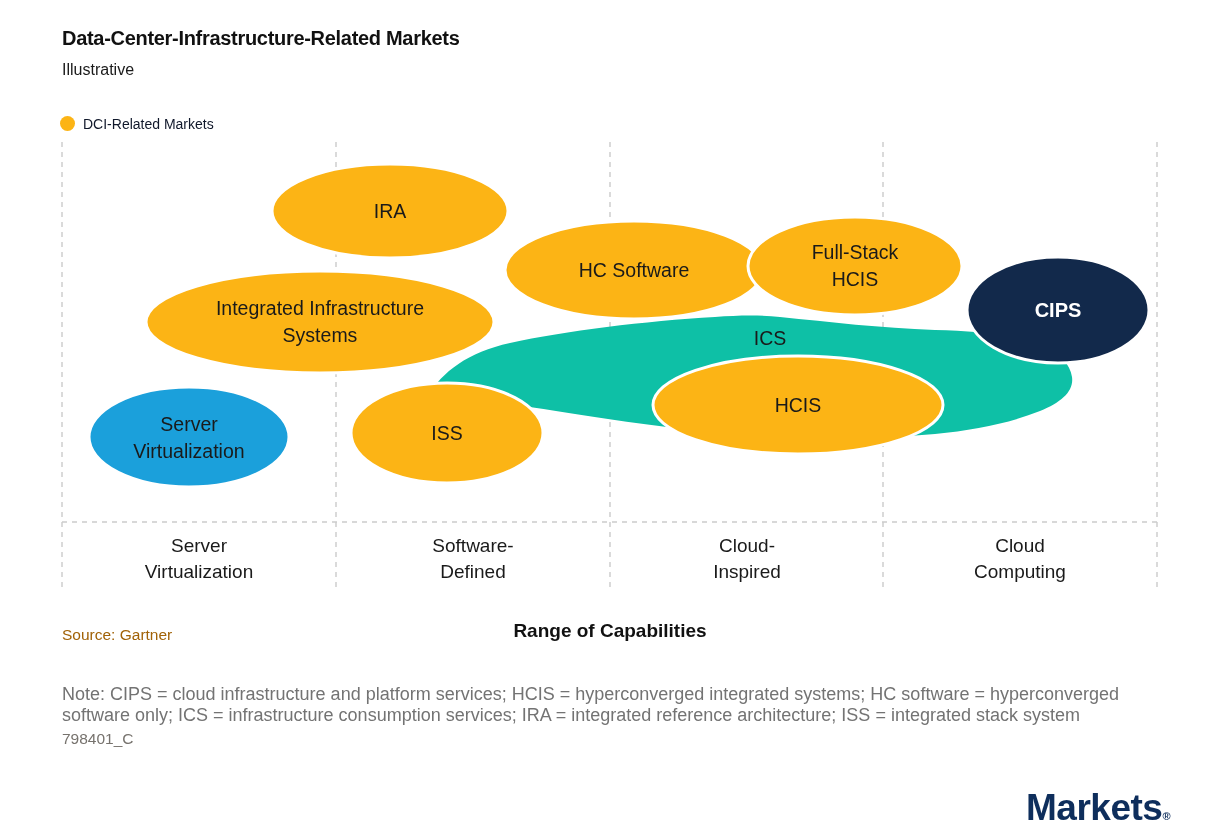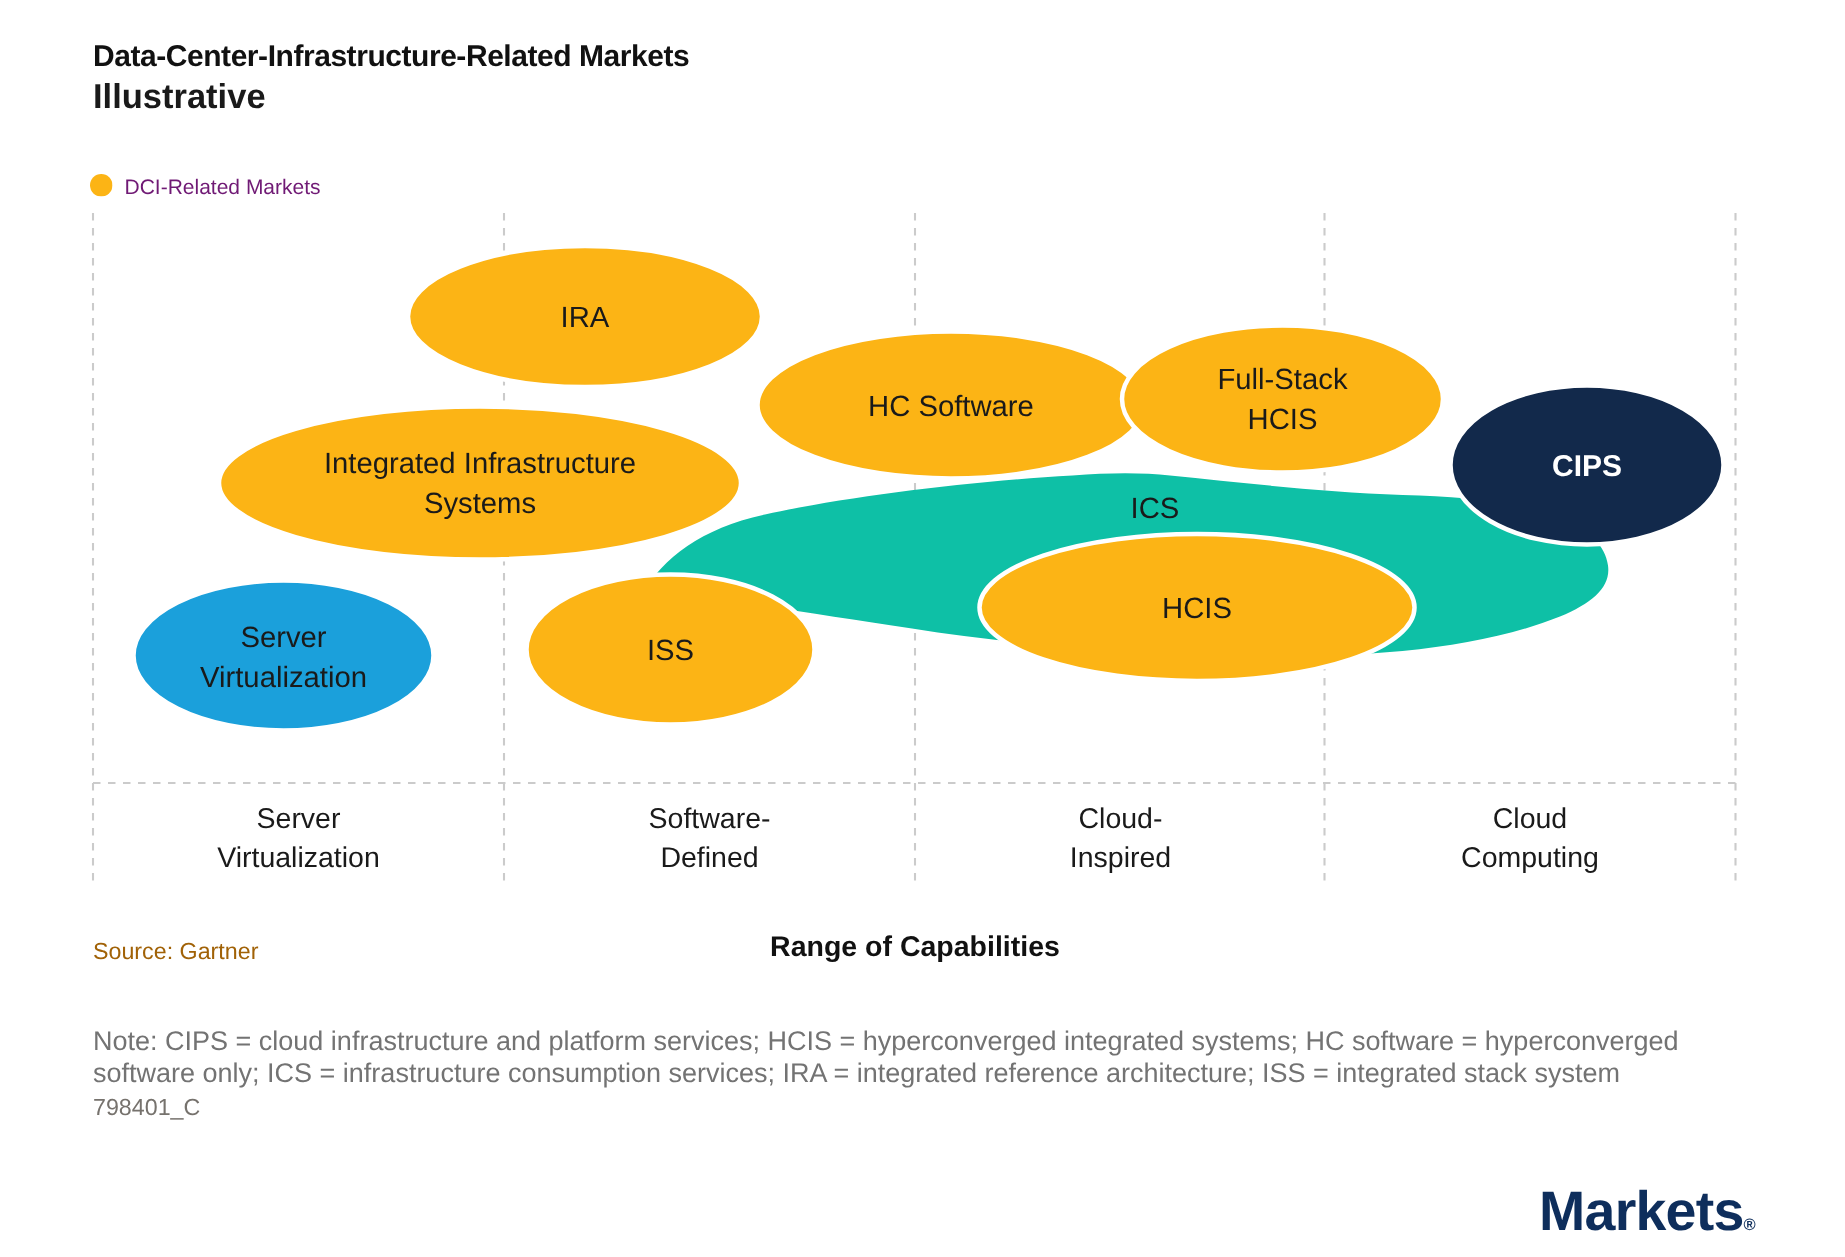--- a/index.html
+++ b/index.html
@@ -6,27 +6,27 @@
   body{
     width:1230px;height:838px;position:relative;overflow:hidden;
     background:#ffffff;
     font-family:"Liberation Sans", sans-serif;
   }
   .title{
     position:absolute;left:62px;top:27px;
     font-size:20px;font-weight:bold;color:#111111;letter-spacing:-0.3px;
   }
   .subtitle{
-    position:absolute;left:62px;top:51px;
-    font-size:23px;font-weight:700;color:#1a1a1a;
+    position:absolute;left:62px;top:61px;
+    font-size:16px;font-weight:400;color:#1a1a1a;
   }
   .legend{
     position:absolute;left:60px;top:116px;
     display:flex;align-items:flex-start;gap:8px;
-    font-size:14px;color:#701a75;
+    font-size:14px;color:#0f172a;
   }
   .legend-dot-svg{width:15px;height:15px;display:block;}
   .diagram-svg{position:absolute;left:0;top:0;width:1230px;height:660px;}
   .bubble-label{font-size:19.5px;fill:#1a1a1a;}
   .bubble-label-bold{font-size:20px;font-weight:bold;fill:#ffffff;}
   .axis-cat{font-size:19px;fill:#1a1a1a;}
   .axis-title{font-size:19px;font-weight:bold;fill:#111111;}
   .source{
     position:absolute;left:62px;top:626px;
     font-size:15.5px;color:#a16207;

